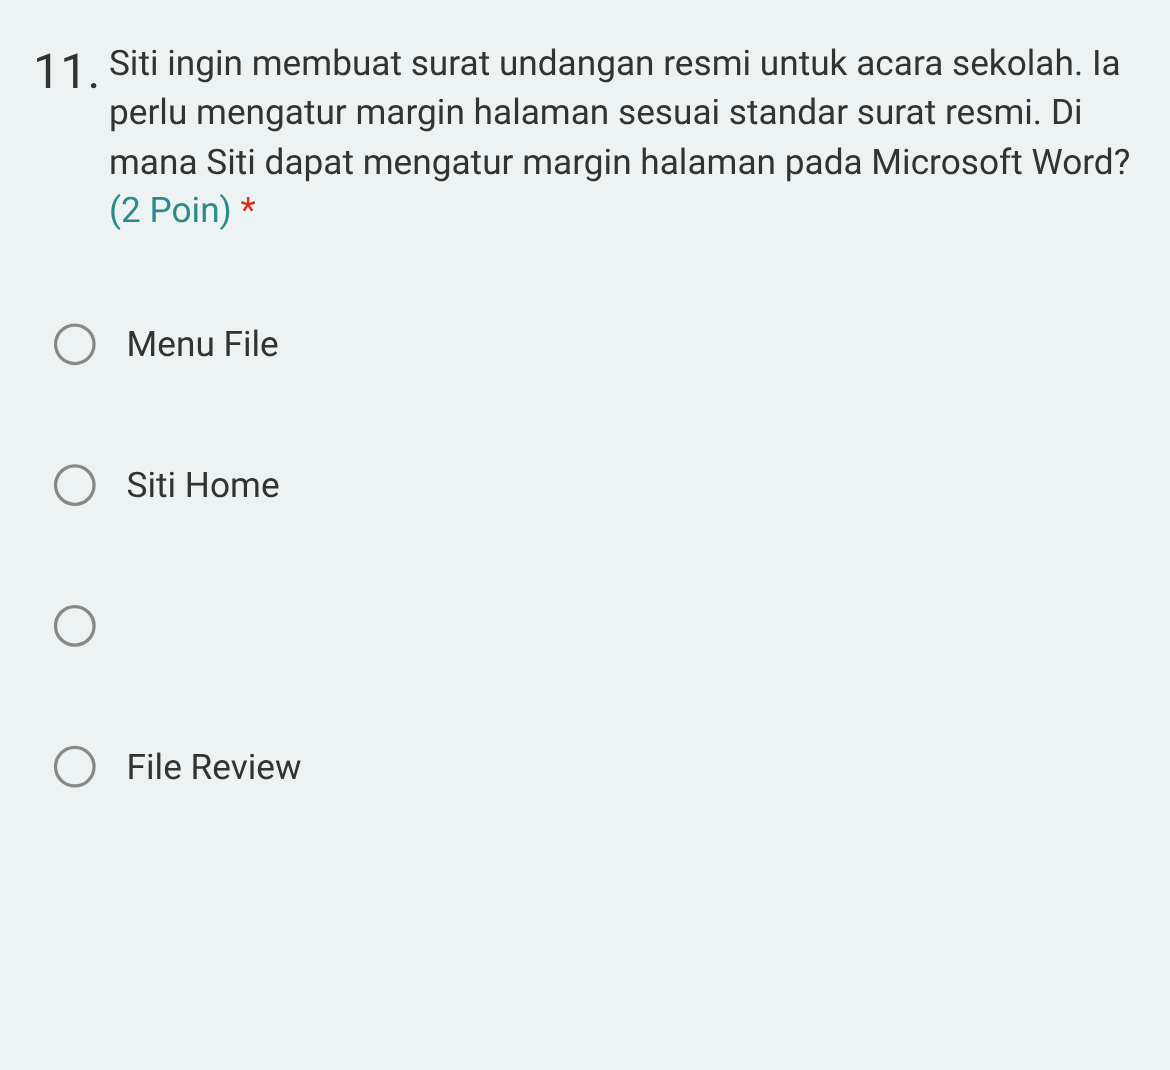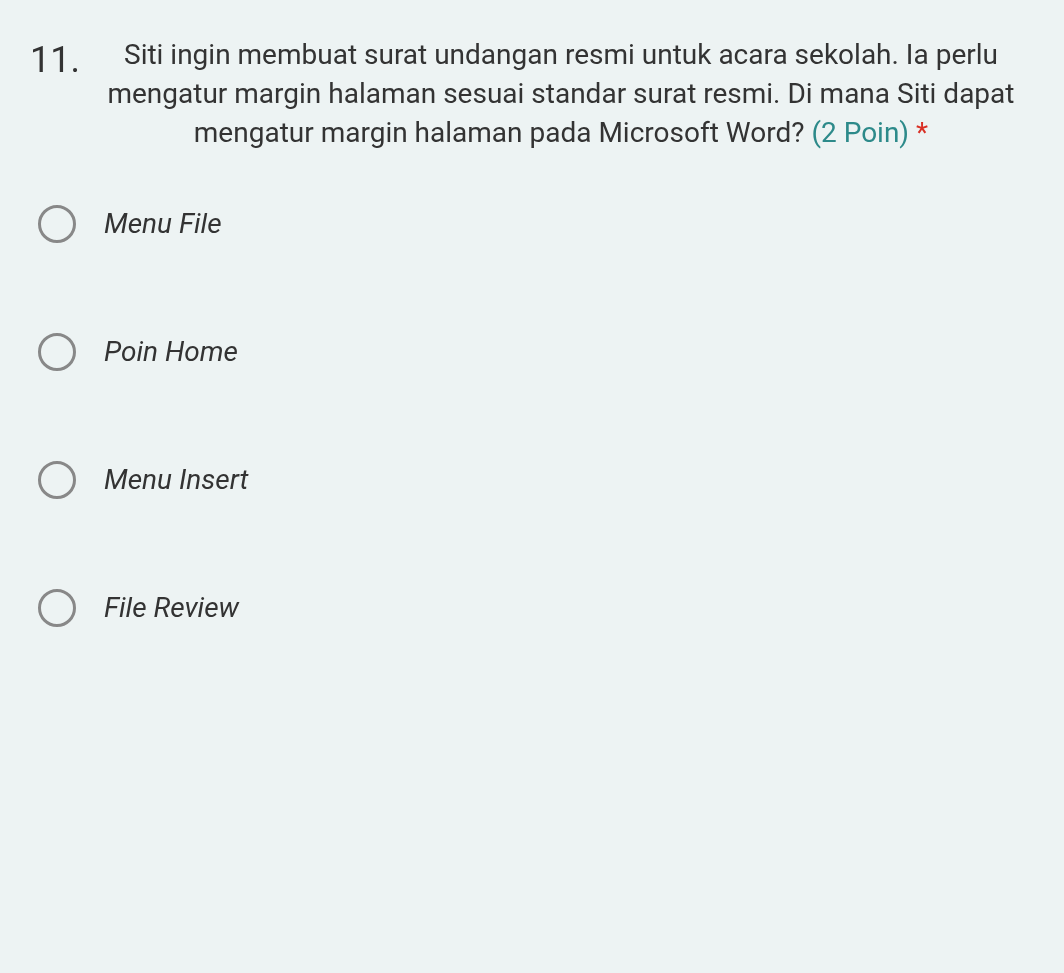--- a/index.html
+++ b/index.html
@@ -14,34 +14,33 @@
       height: 973px;
       padding: 35px 30px;
       color: #333;
     }
     .question-container {
       display: flex;
       align-items: flex-start;
       gap: 8px;
     }
     .question-number {
-      font-size: 36px;
+      font-size: 44px;
       color: #333;
       line-height: 1.4;
       white-space: nowrap;
     }
     .question-body {
       flex: 1;
     }
     .question-text {
-      font-size: 28px;
+      font-size: 32px;
       color: #333;
       line-height: 1.4;
-      margin-bottom: 52px;
-      text-align: center;
+      margin-bottom: 80px;
     }
     .points {
       color: #2d8a8a;
     }
     .required {
       color: #d93025;
     }
     .options {
       display: flex;
       flex-direction: column;
@@ -57,48 +56,46 @@
     }
     .radio-circle {
       width: 38px;
       height: 38px;
       border: 3px solid #888;
       border-radius: 50%;
       flex-shrink: 0;
       background: transparent;
     }
     .option-label {
-      font-size: 28px;
+      font-size: 32px;
       color: #333;
-      font-style: italic;
     }
   </style>
 </head>
 <body>
 
 <div class="question-container">
   <div class="question-number">11.</div>
   <div class="question-body">
     <div class="question-text">
       <span>Siti ingin membuat surat undangan resmi untuk acara sekolah. Ia perlu mengatur margin halaman sesuai standar surat resmi. Di mana Siti dapat mengatur margin halaman pada Microsoft Word?</span>
       <span class="points">(2 Poin)</span>
       <span class="required">*</span>
     </div>
     <div class="options">
       <div class="option">
         <div class="radio-circle"></div>
         <div class="option-label">Menu File</div>
       </div>
       <div class="option">
         <div class="radio-circle"></div>
-        <div class="option-label">Poin Home</div>
+        <div class="option-label">Siti Home</div>
       </div>
       <div class="option">
         <div class="radio-circle"></div>
-        <div class="option-label">Menu Insert</div>
       </div>
       <div class="option">
         <div class="radio-circle"></div>
         <div class="option-label">File Review</div>
       </div>
     </div>
   </div>
 </div>
 
 </body></html>

